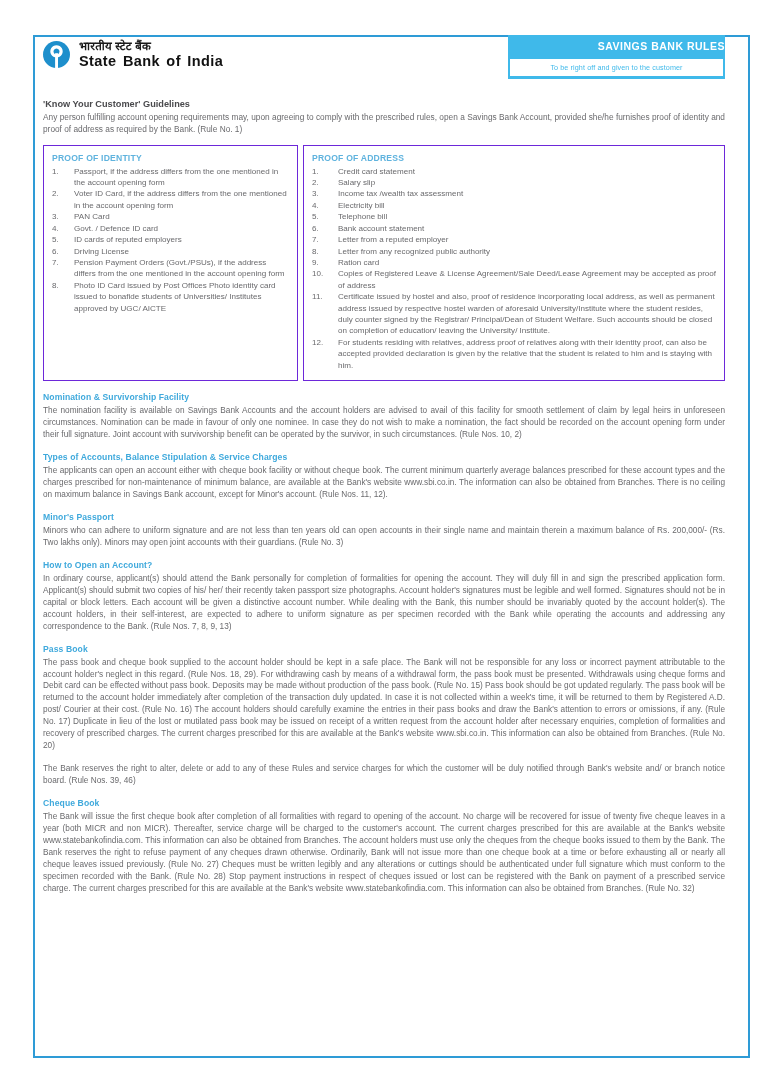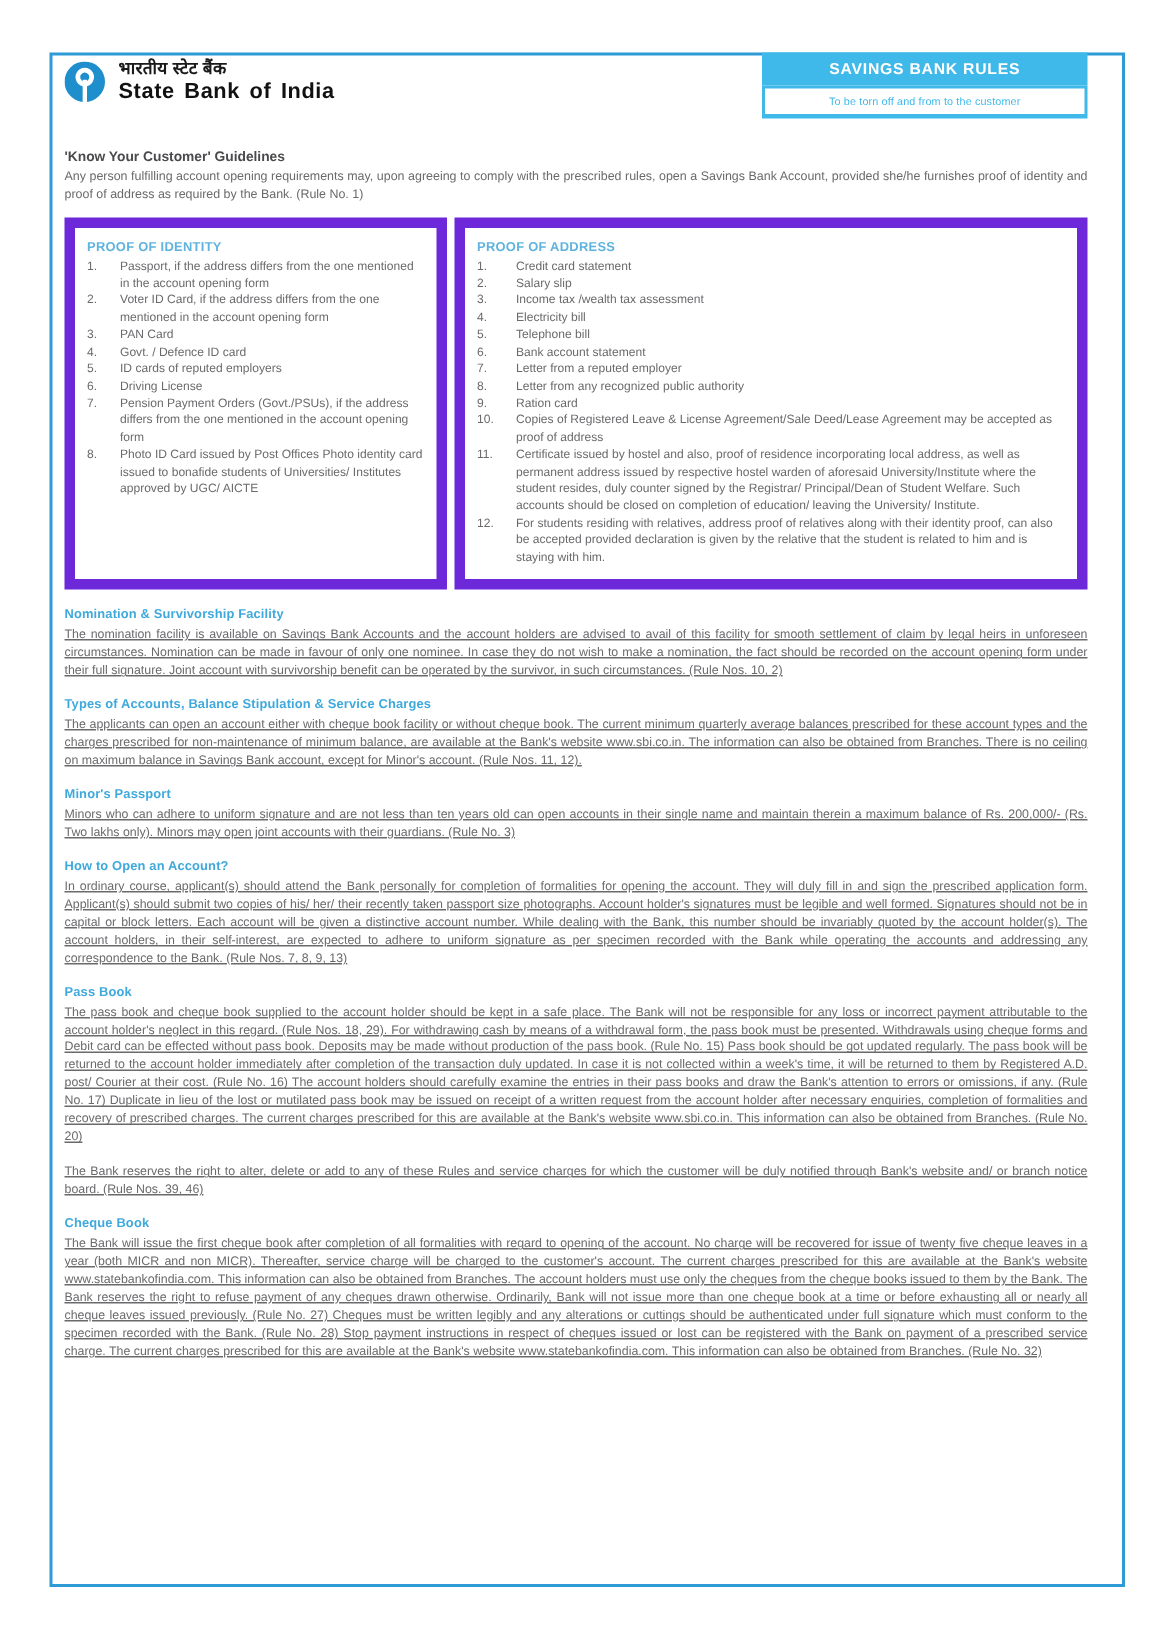--- a/index.html
+++ b/index.html
@@ -78,21 +78,21 @@
     right: 0px;
     top: 0px;
     width: 217px;
   }
   .ribbon-title {
     background: #3FB9EA;
     color: #ffffff;
     font-size: 10.5px;
     font-weight: bold;
     letter-spacing: 0.5px;
-    text-align: center;
+    text-align: right;
     padding: 5px 0 5px 0;
   }
   .ribbon-sub-wrap {
     background: #3FB9EA;
     padding: 2px 2px 3px 2px;
   }
   .ribbon-sub {
     background: #ffffff;
     color: #3FB9EA;
     font-size: 7.2px;
@@ -118,21 +118,21 @@
     text-align: justify;
   }
 
   
   .proof-row {
     display: flex;
     margin-top: 9px;
     gap: 5px;
   }
   .proof-box {
-    border: 7px solid #6d28d9;
+    border: 1px solid #6d28d9;
     box-sizing: border-box;
     padding: 7px 8px 9px 8px;
   }
   .proof-box.identity { width: 255px; flex: 0 0 255px; }
   .proof-box.address  { flex: 1 1 auto; }
   .proof-head {
     font-size: 8.6px;
     font-weight: bold;
     color: #5FB3DE;
     letter-spacing: 0.2px;
@@ -166,21 +166,20 @@
     font-weight: bold;
     color: #3FA9DC;
     margin-bottom: 3px;
     letter-spacing: 0.1px;
   }
   .section-body {
     font-size: 8.25px;
     line-height: 1.45;
     color: #6a6a6d;
     text-align: justify;
-    text-decoration: underline;
   }
 </style>
 </head>
 <body>
 
 <div class="page">
   <div class="page-frame"></div>
 
   <div class="content">
 
@@ -196,21 +195,21 @@
         </div>
         <div class="logo-text">
           <div class="logo-hindi">भारतीय स्टेट बैंक</div>
           <div class="logo-en">State Bank of India</div>
         </div>
       </div>
 
       <div class="ribbon">
         <div class="ribbon-title">SAVINGS BANK RULES</div>
         <div class="ribbon-sub-wrap">
-          <div class="ribbon-sub">To be torn off and from to the customer</div>
+          <div class="ribbon-sub">To be right off and given to the customer</div>
         </div>
       </div>
 
     </div>
 
     <div class="kyc">
       <div class="kyc-title">'Know Your Customer' Guidelines</div>
       <div class="kyc-body">Any person fulfilling account opening requirements may, upon agreeing to comply with the prescribed rules, open a Savings Bank Account, provided she/he furnishes proof of identity and proof of address as required by the Bank. (Rule No. 1)</div>
     </div>
 

